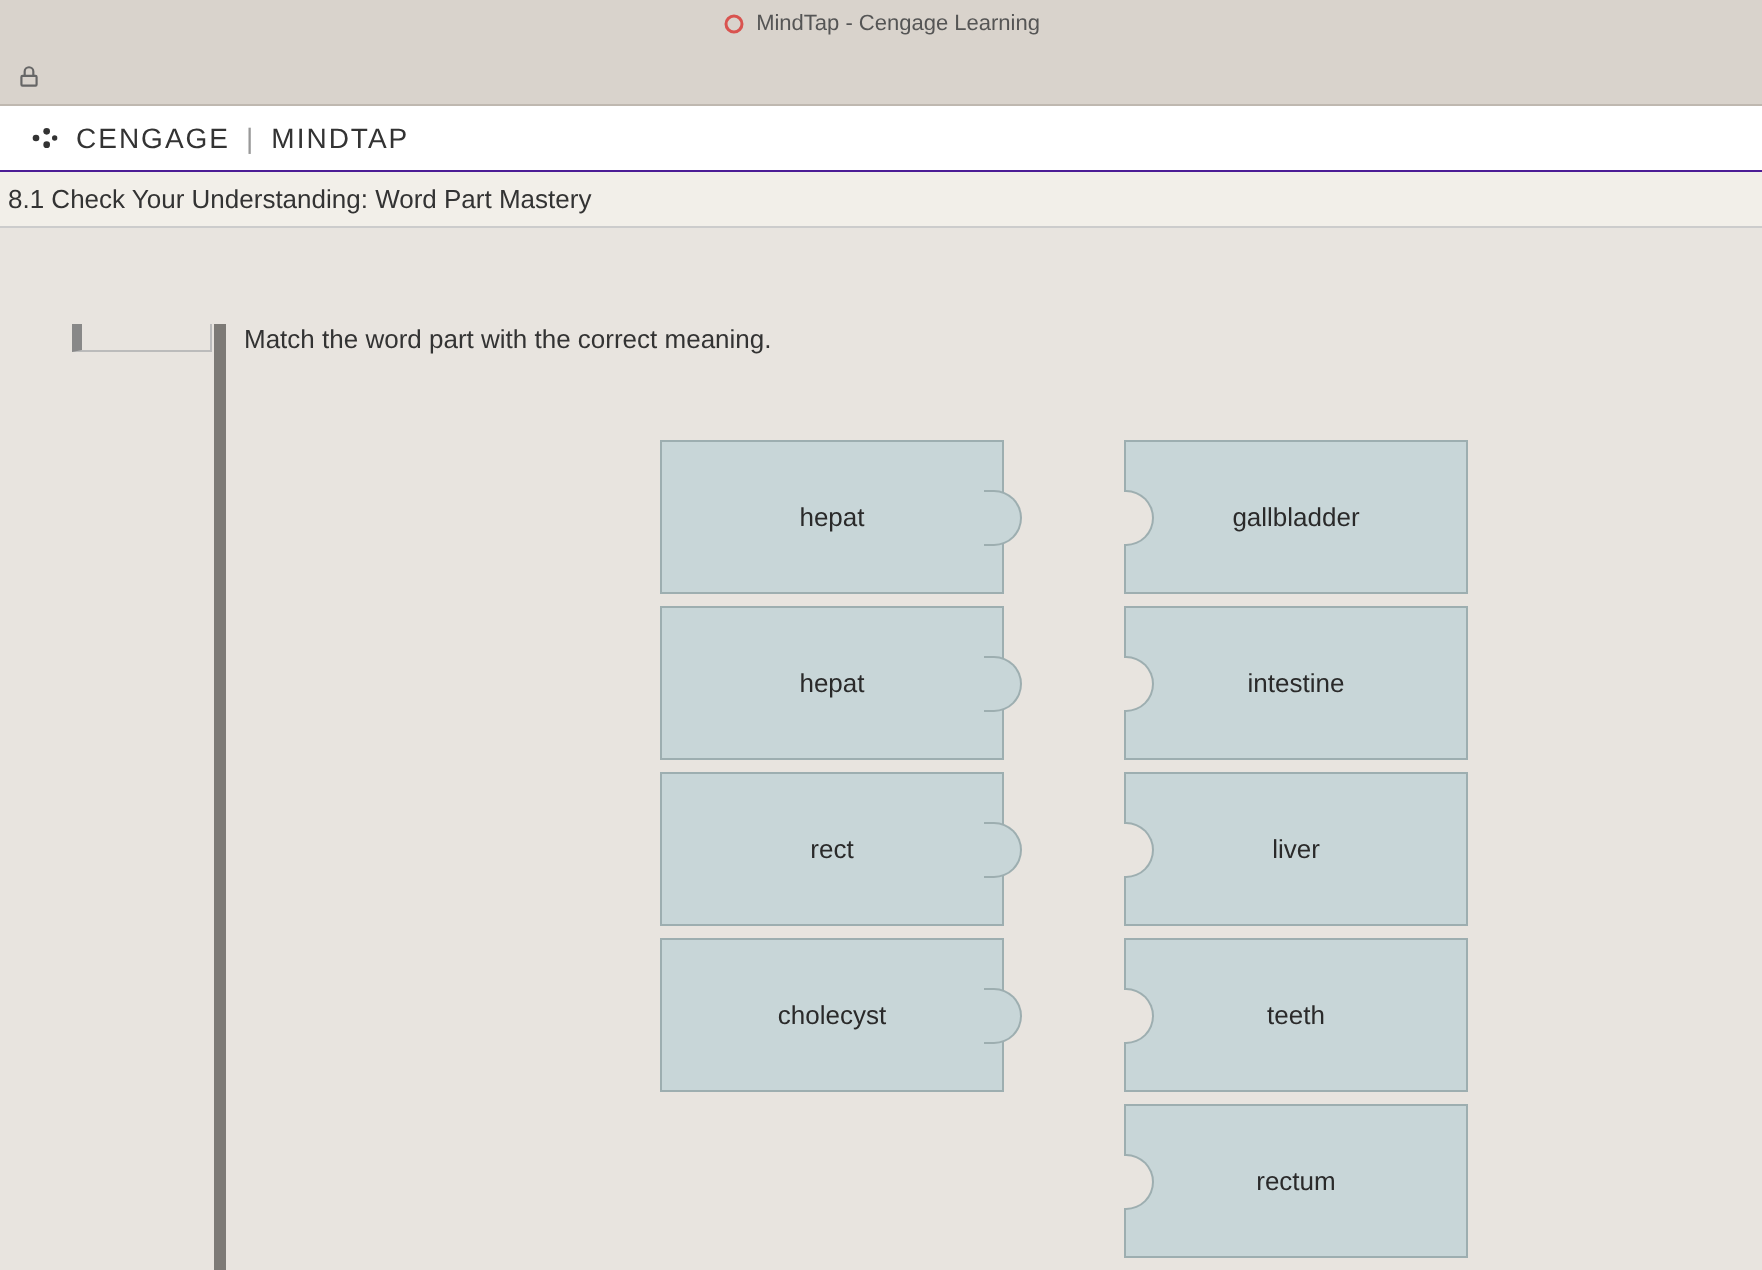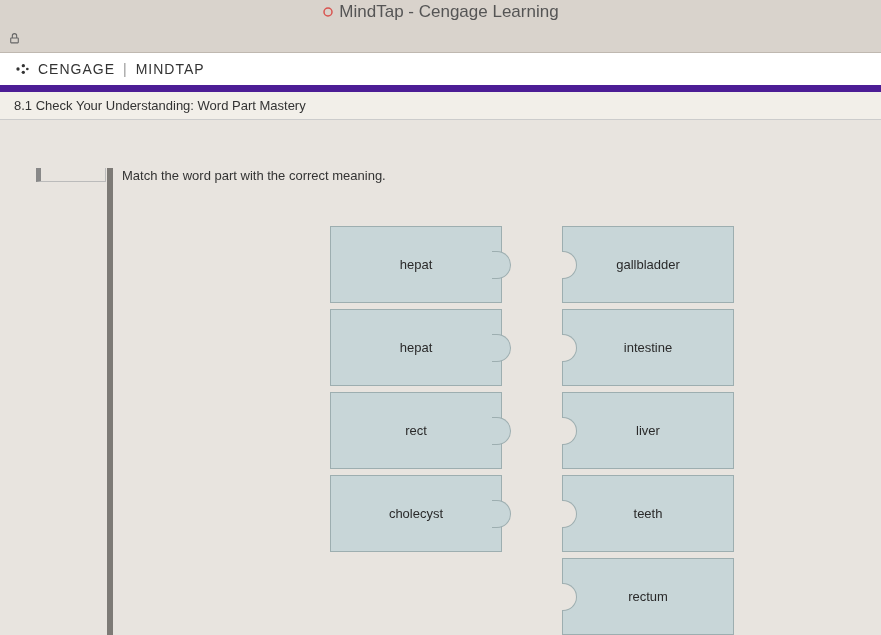--- a/index.html
+++ b/index.html
@@ -13,53 +13,53 @@
   }
   .browser-chrome {
     background: #d9d3cc;
     border-bottom: 1px solid #bfb8b0;
   }
   .tab-bar {
     display: flex;
     justify-content: center;
     align-items: center;
     height: 24px;
-    font-size: 17px;
+    font-size: 11px;
     color: #555;
     gap: 5px;
   }
   .tab-bar svg { width: 12px; height: 12px; }
   .addr-bar {
     display: flex;
     align-items: center;
     height: 28px;
     padding: 0 8px;
     gap: 8px;
     font-size: 12px;
     color: #555;
   }
   .addr-bar svg { width: 13px; height: 13px; flex-shrink: 0; }
   .addr-text { white-space: nowrap; overflow: hidden; text-overflow: ellipsis; flex: 1; }
   .app-header {
     background: #fff;
-    border-bottom: 7px solid #4c1d95;
+    border-bottom: 1px solid #4c1d95;
     display: flex;
     align-items: center;
     padding: 8px 14px;
     gap: 8px;
     font-size: 14px;
     color: #333;
     letter-spacing: 1px;
   }
   .app-header .divider { color: #999; }
   .logo-icon { width: 16px; height: 16px; }
   .section-bar {
     background: #f2efe9;
     border-bottom: 1px solid #ccc;
-    padding: 6px 14px;
+    padding: 6px 4px;
     font-size: 13px;
     color: #333;
   }
   .content {
     position: relative;
     padding: 6px 0 0 0;
     height: calc(100% - 24px - 28px - 38px - 30px);
     margin-top: 48px;
   }
   .left-rail {

